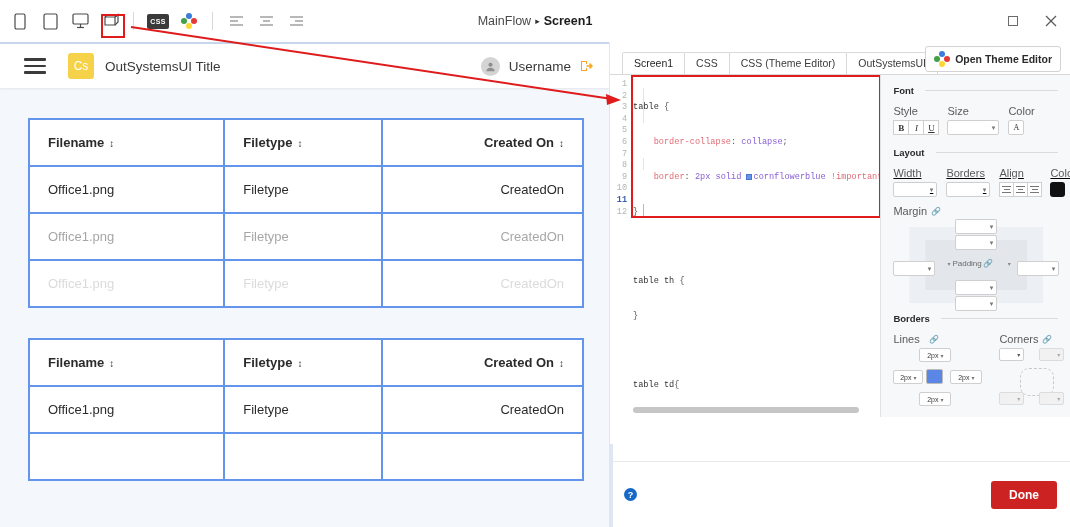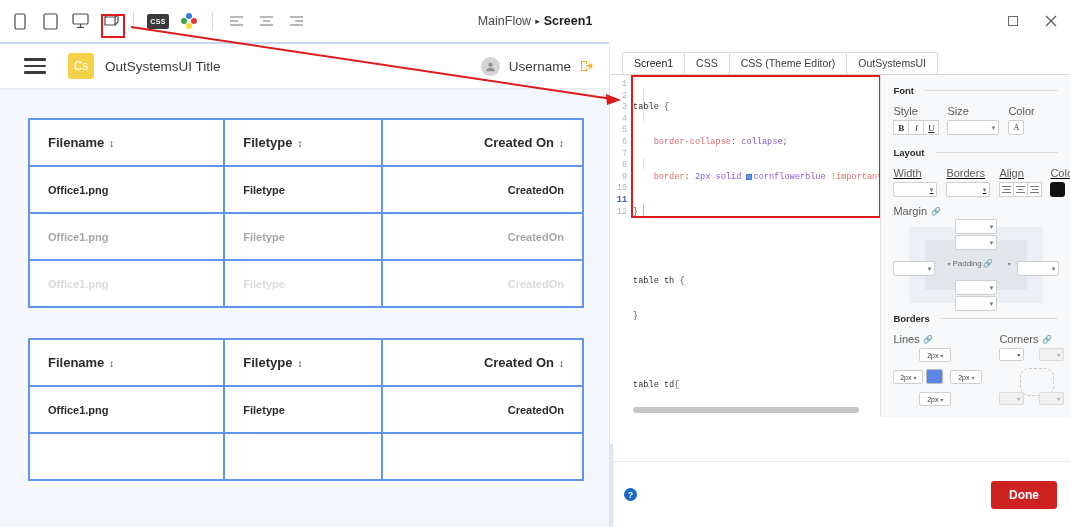--- a/index.html
+++ b/index.html
@@ -80,21 +80,21 @@
   .avatar { width: 19px; height: 19px; border-radius: 50%; background: #d4d4d4; display:flex; align-items:center; justify-content:center;}
   .avatar svg { width: 11px; height: 11px; fill:#8e8e8e; }
   .username { font-size: 13.5px; color: #3a3a3a; margin-left: 9px; }
   .logout-ic { margin-left: 8px; color: #f5a623; font-size: 14px; display:flex; align-items:center;}
 
   .preview-body { padding: 0 28px; }
 
   .otbl { width: 556px; border-collapse: collapse; background:#fff; margin-top: 30px; }
   .otbl th, .otbl td {
     border: 2px solid #6495ed; padding: 0 18px; height: 47px;
-    font-size: 11px; color: #2b2b2b; text-align: left; font-weight: bold;
+    font-size: 13px; color: #2b2b2b; text-align: left; font-weight: normal;
     background: #ffffff;
   }
   .otbl th { font-weight: bold; font-size: 13px; color:#2b2b2b; }
   .otbl th.r, .otbl td.r { text-align: right; }
   .otbl col.c1 { width: 196px; }
   .otbl col.c2 { width: 158px; }
   .otbl col.c3 { width: 202px; }
   .sortic { font-size: 10px; margin-left: 5px; color:#2b2b2b; }
   .fade1 { opacity: .42; }
   .fade2 { opacity: .17; }
@@ -434,20 +434,29 @@
     </div>
   </div>
 
   <div class="editor-panel">
 
     <div class="tabs-row">
       <div class="etab active">Screen1</div>
       <div class="etab">CSS</div>
       <div class="etab">CSS (Theme Editor)</div>
       <div class="etab">OutSystemsUI</div>
+      <div class="theme-editor-btn">
+        <span class="theme-dot-icon">
+            <i></i>
+            <i></i>
+            <i></i>
+            <i></i>
+          </span>
+        <span>Open Theme Editor</span>
+      </div>
     </div>
 
     <div class="editor-main">
 
       <div class="code-area">
         <div class="gutter">
           <div>1</div>
           <div>2</div>
           <div>3</div>
           <div>4</div>
@@ -574,21 +583,21 @@
           </div>
         </div>
 
         <div class="sect-head" style="margin-top:2px;">
           <span class="sect-title">Borders</span>
           <span class="sect-rule"></span>
         </div>
 
         <div class="row" style="gap:14px;">
           <div>
-            <div style="display:flex;align-items:center;gap:4px;margin-bottom:3px;">
+            <div style="display:flex;align-items:center;gap:10px;margin-bottom:3px;">
               <span class="lbl" style="margin:0;">Lines</span>
               <span class="linkic">🔗</span>
             </div>
             <div class="lines-widget">
               <div class="px-sel" style="position:absolute;left:26px;top:0px;width:32px;">
                   <span>2px</span>
                 </div>
               <div class="px-sel" style="position:absolute;left:0px;top:22px;width:30px;">
                   <span>2px</span>
                 </div>

